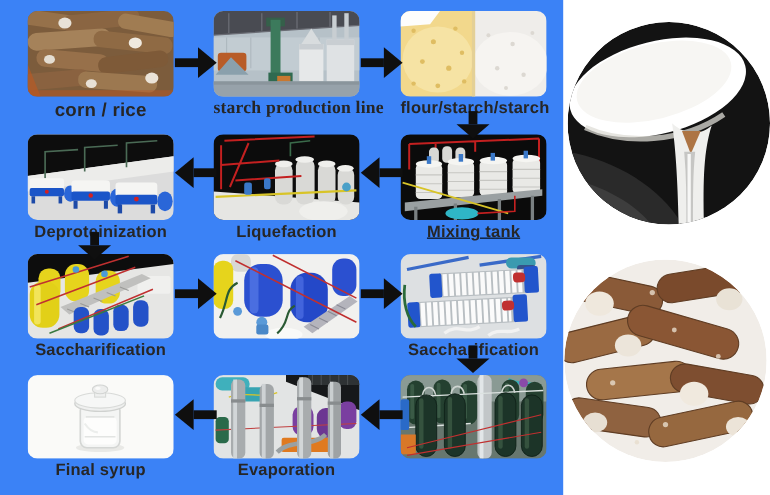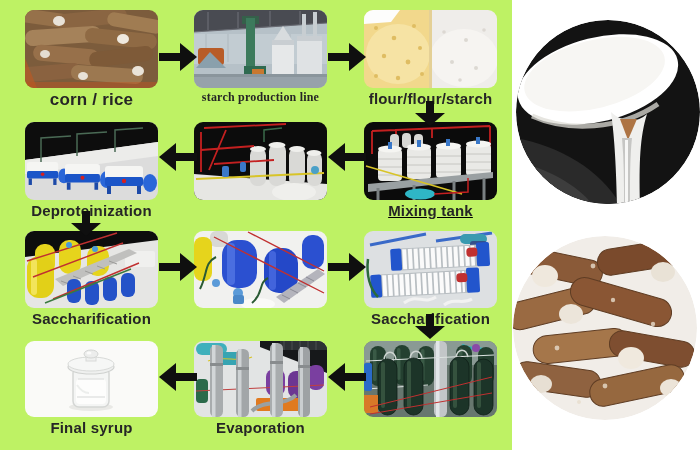--- a/index.html
+++ b/index.html
@@ -1,27 +1,27 @@
 <!DOCTYPE html>
 <html><head>
 <meta charset="utf-8">
 <style>
   html,body{margin:0;padding:0;}
   body{font-family:"Liberation Sans", sans-serif;}
-  #stage{position:relative;width:700px;height:450px;background:#bef264;overflow:hidden;}
+  #stage{position:relative;width:700px;height:450px;background:#3b82f6;overflow:hidden;}
   #side-panel{position:absolute;left:512px;top:0;width:188px;height:450px;background:#ffffff;}
   .circle-photo{position:absolute;border-radius:50%;overflow:hidden;}
   .circle-photo svg{display:block;}
   .cell{position:absolute;width:133px;}
   .img{width:133px;border-radius:9px;overflow:hidden;position:relative;}
   .img svg{display:block;width:100%;height:100%;}
   .label{margin-top:2px;text-align:center;font-size:15px;font-weight:700;color:#262626;
          letter-spacing:.2px;white-space:nowrap;}
   .label.big{font-size:17px;}
-  .label.serif{font-family:"Liberation Serif", serif;font-size:12px;}
+  .label.serif{font-family:"Liberation Serif", serif;font-size:16px;}
   
   .arrow{position:absolute;}
   .arrow .shaft{position:absolute;background:#0f0f0f;}
   .arrow .head{position:absolute;width:0;height:0;border-style:solid;}
   .ar-right{width:38px;height:28px;}
   .ar-right .shaft{left:0;top:10px;width:21px;height:8px;}
   .ar-right .head{left:21px;top:0;border-width:14px 0 14px 17px;border-color:transparent transparent transparent #0f0f0f;}
   .ar-left{width:38px;height:28px;}
   .ar-left .shaft{right:0;top:10px;width:21px;height:8px;}
   .ar-left .head{right:21px;top:0;border-width:14px 17px 14px 0;border-color:transparent #0f0f0f transparent transparent;}
@@ -172,21 +172,21 @@
             <circle cx="102" cy="30" r="2"></circle>
             <circle cx="120" cy="20" r="1.8"></circle>
           <circle cx="88" cy="52" r="2"></circle>
             <circle cx="112" cy="58" r="2"></circle>
             <circle cx="96" cy="70" r="1.8"></circle>
         </g>
         <polygon points="0,0 36,0 27,12 0,14" fill="#fdfdfc"></polygon>
         <rect x="65" width="3" height="78" fill="#e4d096"></rect>
       </svg>
     </div>
-    <div class="label">flour/flour/starch</div>
+    <div class="label">flour/starch/starch</div>
   </div>
 
   <div class="cell" style="left:25px;top:122px;">
     <div class="img" style="height:78px;">
       <svg viewBox="0 0 133 78" preserveAspectRatio="none">
         <defs>
           <g id="dpm">
             <rect x="0" y="0" width="38" height="13" rx="3" fill="#f5f5f3"></rect>
             <rect x="0" y="11" width="38" height="9" rx="2" fill="#1b55c8"></rect>
             <rect x="2" y="20" width="4" height="8" fill="#1d4aa8"></rect>
@@ -226,20 +226,21 @@
           <ellipse cx="100" cy="70" rx="22" ry="9"></ellipse>
         </g>
         <path d="M10,6 L92,2 M7,10 L7,50 M7,28 L60,24 M20,42 L80,38 M32,8 L15,48" stroke="#c42020" stroke-width="1.8" fill="none"></path>
         <path d="M2,57 L130,51" stroke="#d8c428" stroke-width="2" fill="none"></path>
         <path d="M70,20 L70,8 L88,6" stroke="#3a6a4a" stroke-width="1.5" fill="none"></path>
         <rect x="28" y="44" width="7" height="11" rx="2" fill="#3a78c8"></rect>
         <rect x="46" y="40" width="6" height="10" rx="2" fill="#3a78c8"></rect>
         <circle cx="121" cy="48" r="4" fill="#4aa0c8"></circle>
       </svg>
     </div>
+    <div class="label">Liquefaction</div>
   </div>
 
   <div class="cell" style="left:364px;top:122px;text-decoration:underline;">
     <div class="img" style="height:78px;">
       <svg viewBox="0 0 133 78" preserveAspectRatio="none">
         <rect width="133" height="78" fill="#0b0b0b"></rect>
         <path d="M8,9 L126,4 M8,9 L8,32 M126,4 L126,42 M32,7 L32,18 M68,6 L68,16" stroke="#c42020" stroke-width="1.8" fill="none"></path>
         <g fill="#d8d8d5">
           <rect x="26" y="12" width="9" height="15" rx="4"></rect>
             <rect x="38" y="11" width="9" height="15" rx="4"></rect>

